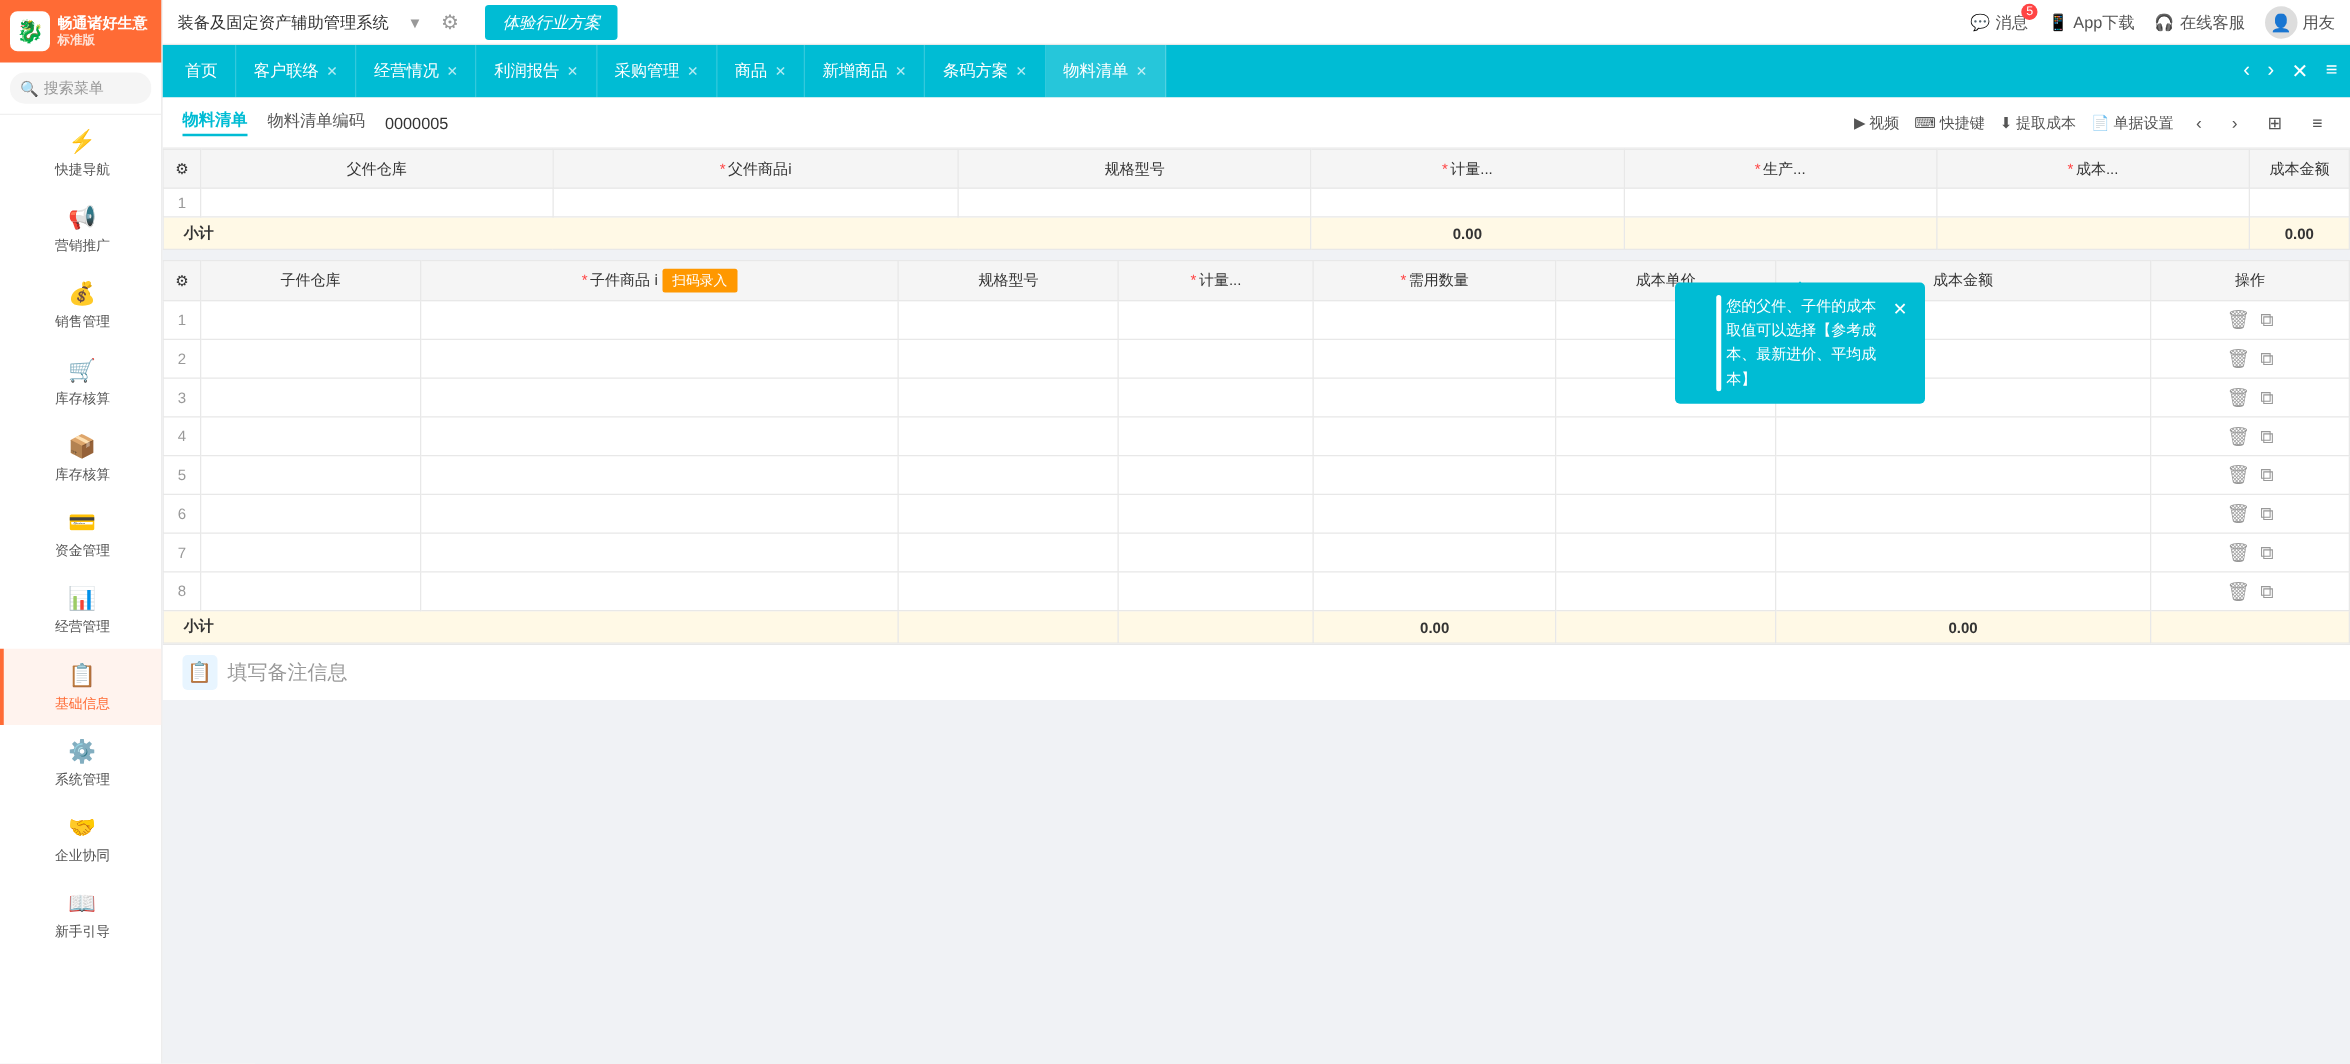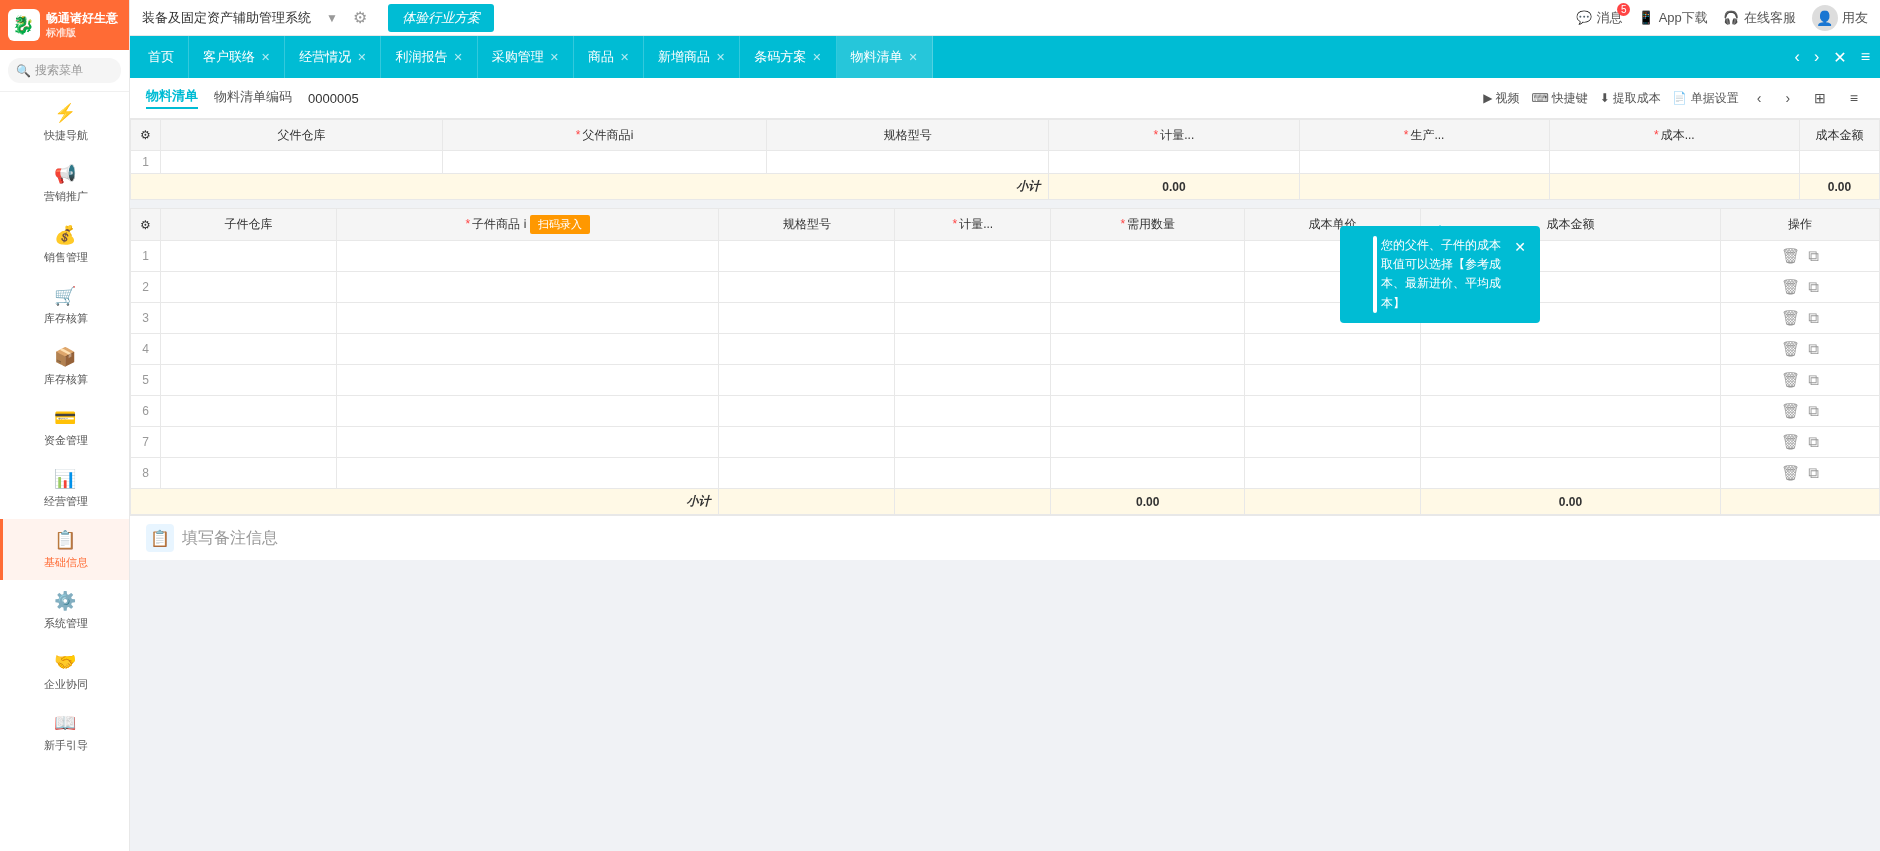--- a/index.html
+++ b/index.html
@@ -250,21 +250,21 @@
     .data-table td {
       border: 1px solid #e8e8e8;
       padding: 4px 8px;
       text-align: center;
       color: #333;
     }
     .data-table tr.subtotal td {
       background: #fff9e6;
       font-weight: bold;
     }
-    .data-table tr.subtotal td.label { text-align: right; padding-left: 16px; font-style: italic; }
+    .data-table tr.subtotal td.label { text-align: left; padding-left: 16px; }
     .data-table .row-num {
       color: #999;
       width: 30px;
     }
     .data-table .required { color: #f44; margin-right: 2px; }
     .th-settings { width: 30px; background: #f5f5f5; }
     .action-btns { display: flex; gap: 4px; justify-content: center; }
     .action-btn {
       cursor: pointer;
       color: #999;

